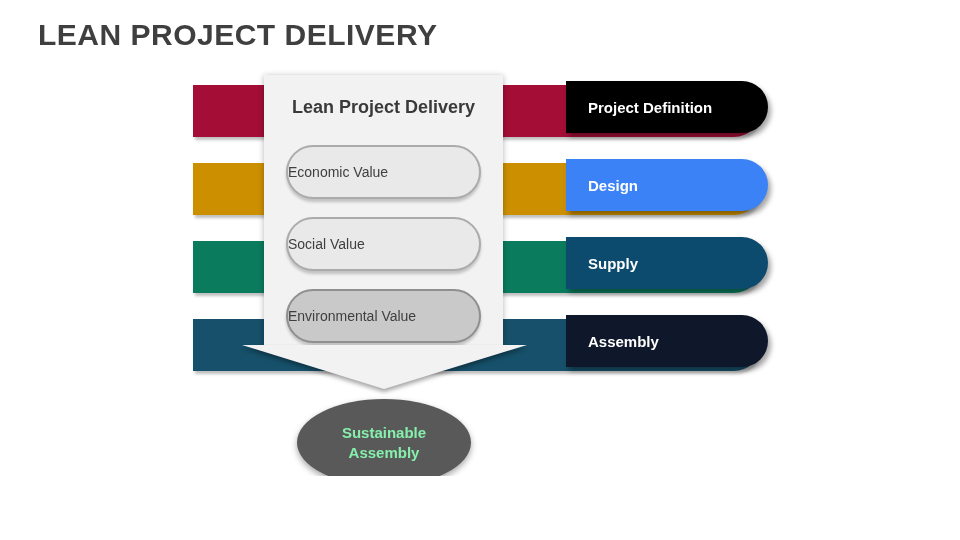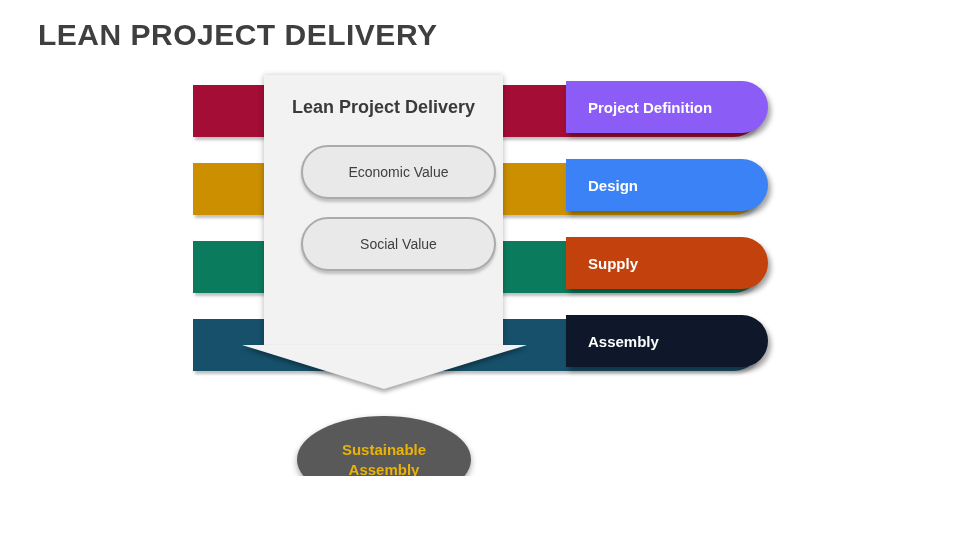--- a/index.html
+++ b/index.html
@@ -32,39 +32,39 @@
   .panel{
     position:absolute;left:264px;top:75px;width:239px;height:270px;
     background:#f2f2f2;z-index:2;
     box-shadow:0 1px 6px rgba(0,0,0,0.30);
   }
   .panel-heading{
     position:absolute;left:0;top:22px;width:100%;text-align:center;
     font-size:18px;font-weight:bold;color:#3a3a3a;
   }
   .value-pill{
-    position:absolute;left:37px;width:195px;height:54px;
+    position:absolute;left:22px;width:195px;height:54px;
     border-radius:27px;border:2px solid #ababab;box-sizing:border-box;
-    display:flex;align-items:center;justify-content:center;
+    display:flex;align-items:center;justify-content:flex-start;
     font-size:14px;color:#3f3f3f;
     box-shadow:0 3px 3px rgba(0,0,0,0.20);
   }
   .value-pos-0{top:70px}
   .value-pos-1{top:142px}
   .value-pos-2{top:214px}
   .arrow-svg{
     position:absolute;left:238px;top:343px;width:292px;height:48px;z-index:2;
     filter:drop-shadow(0 3px 2px rgba(0,0,0,0.35));
   }
   
   .result-ellipse{
-    position:absolute;left:297px;top:416px;width:174px;height:87px;
+    position:absolute;left:297px;top:399px;width:174px;height:87px;
     border-radius:50%;z-index:2;
     display:flex;flex-direction:column;align-items:center;justify-content:center;
-    color:#eab308;font-size:15px;font-weight:bold;line-height:1.3;text-align:center;
+    color:#86efac;font-size:15px;font-weight:bold;line-height:1.3;text-align:center;
     box-shadow:0 3px 6px rgba(0,0,0,0.35);
   }
 </style>
 </head>
 <body>
 
 <div class="slide">
 
   <div class="slide-title">LEAN PROJECT DELIVERY</div>
 
@@ -82,38 +82,41 @@
   </div>
 
   <div class="panel">
     <div class="panel-heading">Lean Project Delivery</div>
     <div class="value-pill value-pos-0" style="background-color: rgb(233, 233, 233); border-color: rgb(171, 171, 171);">
       <span>Economic Value</span>
     </div>
     <div class="value-pill value-pos-1" style="background-color: rgb(233, 233, 233); border-color: rgb(171, 171, 171);">
       <span>Social Value</span>
     </div>
+    <div class="value-pill value-pos-2" style="background-color: rgb(201, 201, 201); border-color: rgb(143, 143, 143);">
+      <span>Environmental Value</span>
+    </div>
   </div>
 
   <svg class="arrow-svg" viewBox="0 0 292 48">
     <polygon points="4,2 289,2 146,46" fill="#f2f2f2"></polygon>
   </svg>
 
   <div class="row1">
-      <div class="front-pill" style="background-color: #8b5cf6;">
+      <div class="front-pill" style="background-color: #000000;">
        <span>Project Definition</span>
       </div>
     </div>
   <div class="row2">
       <div class="front-pill" style="background-color: #3b82f6;">
        <span>Design</span>
       </div>
     </div>
   <div class="row3">
-      <div class="front-pill" style="background-color: #c2410c; text-align: right;">
+      <div class="front-pill" style="background-color: #0c4a6e; text-align: right;">
        <span>Supply</span>
       </div>
     </div>
   <div class="row4">
       <div class="front-pill" style="background-color: #0f172a;">
        <span>Assembly</span>
       </div>
     </div>
 
   <div class="result-ellipse" style="background-color: rgb(89, 89, 89);">

